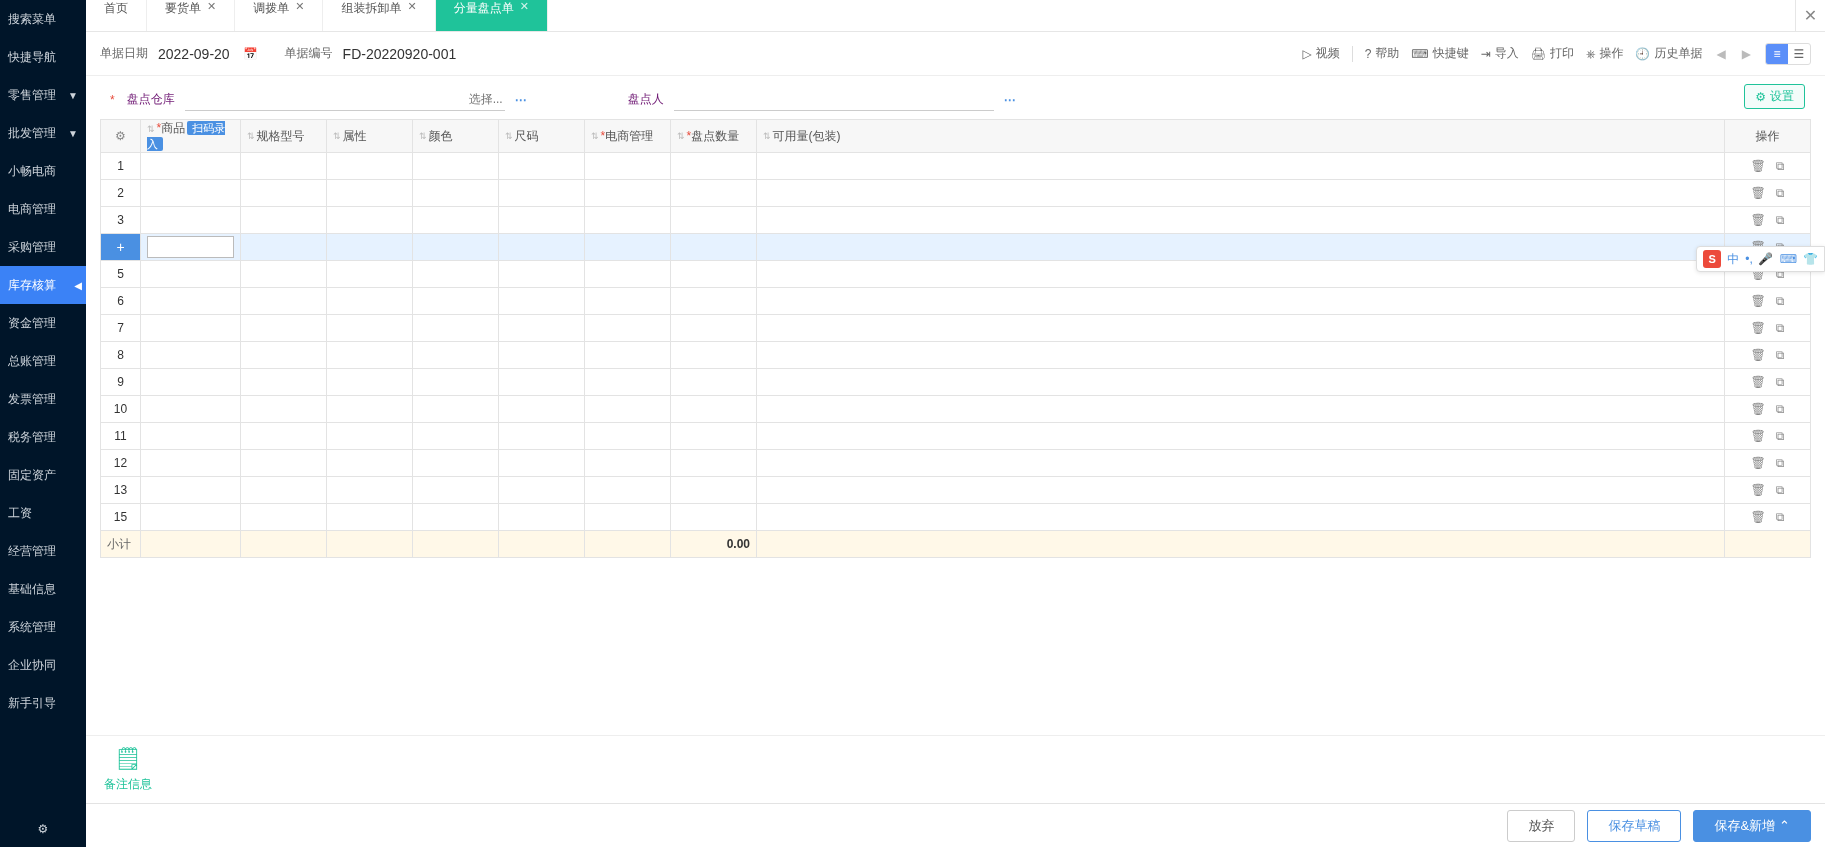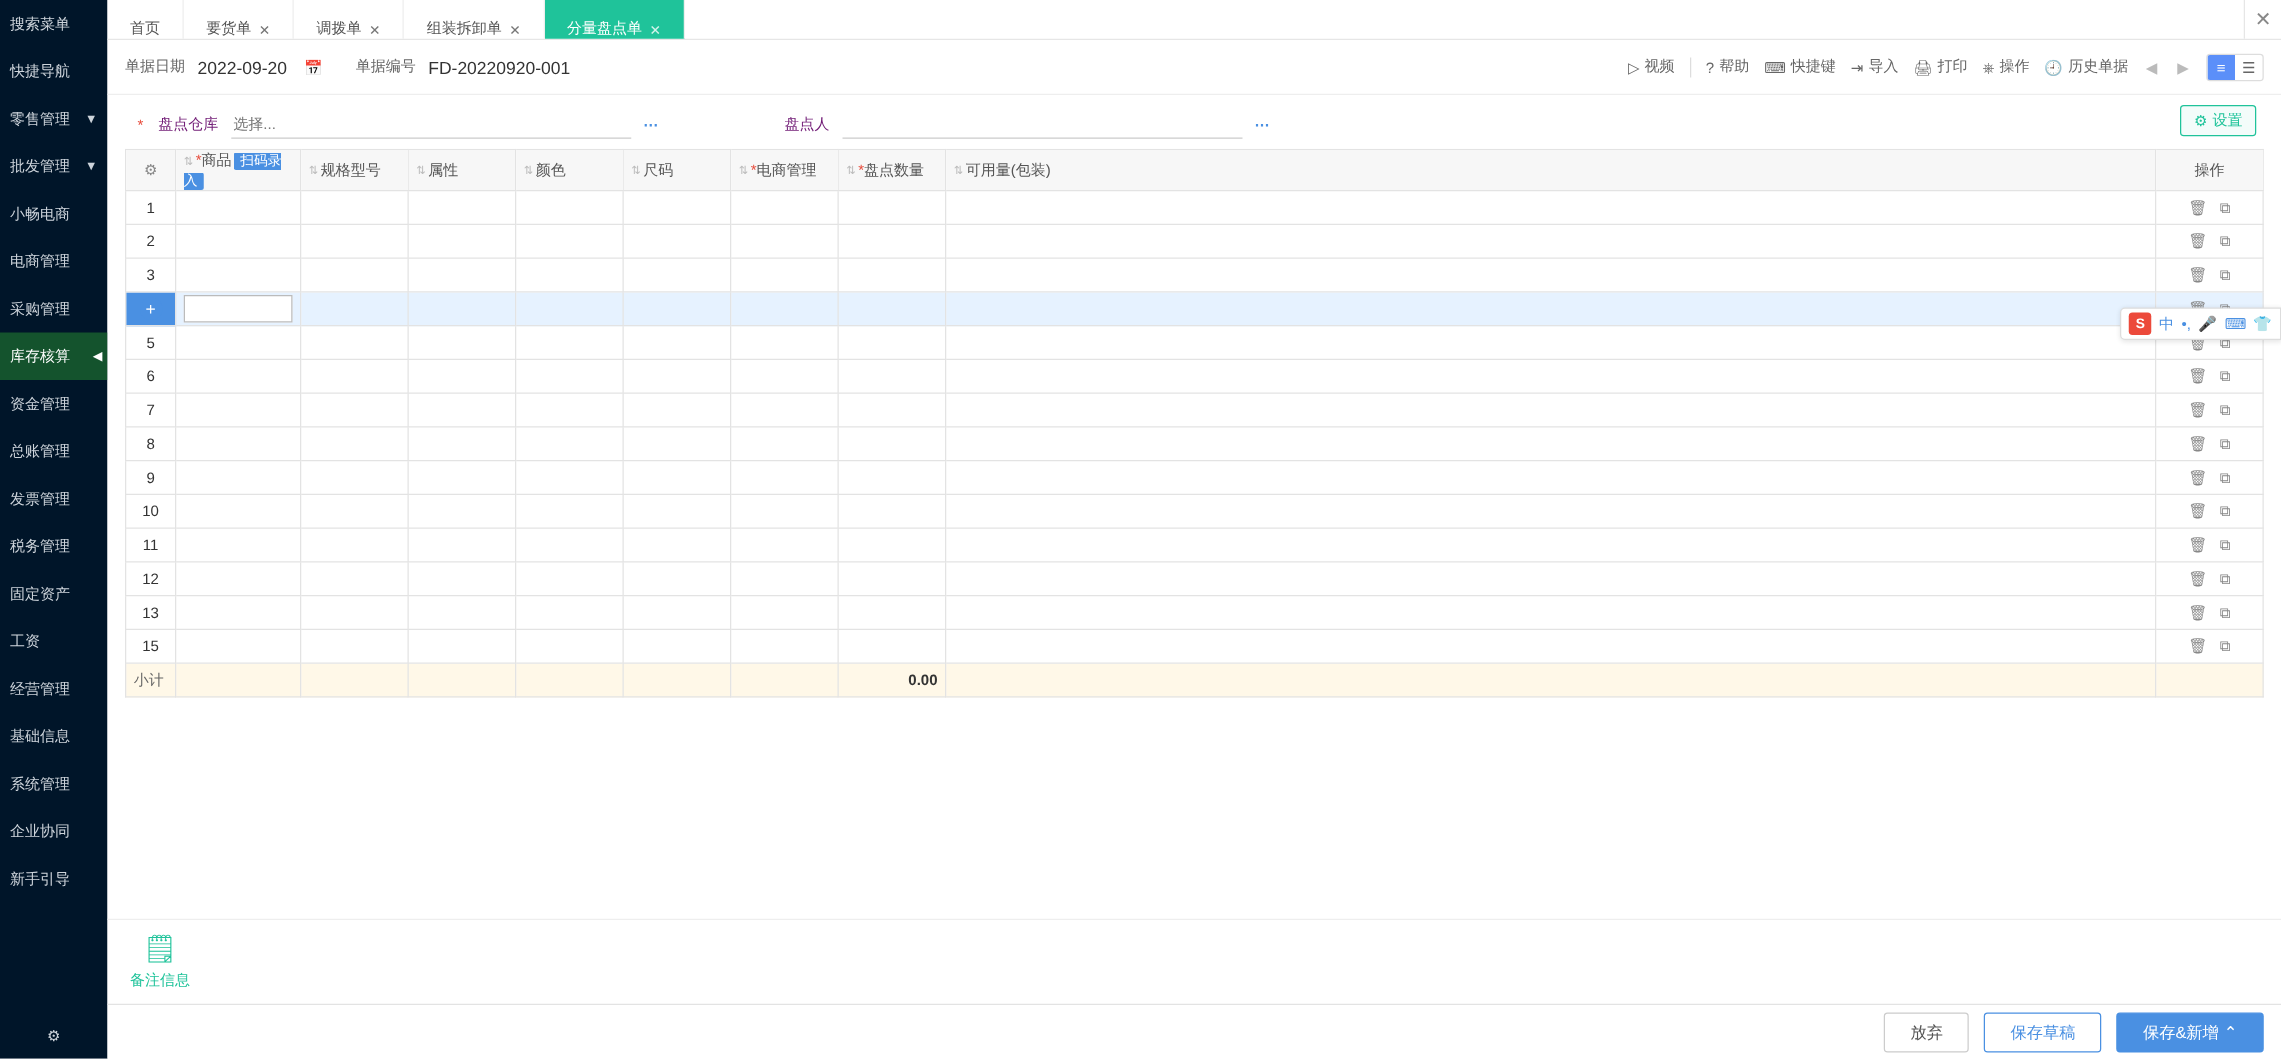--- a/index.html
+++ b/index.html
@@ -2,31 +2,31 @@
 <html><head>
 <meta charset="utf-8">
 <style>
 * { margin: 0; padding: 0; box-sizing: border-box; }
 body { font-family: "Microsoft YaHei", Arial, sans-serif; font-size: 12px; color: #333; background: #fff; overflow: hidden; }
 .app { display: flex; width: 1825px; height: 847px; }
 
 
 .sidebar { width: 86px; background: #001529; color: #cdd4db; display: flex; flex-direction: column; }
 .sidebar-item { height: 38px; display: flex; align-items: center; padding: 0 8px; cursor: pointer; position: relative; font-size: 12px; }
-.sidebar-item.active { background: #14532d; color: #fff; }
+.sidebar-item.active { background: #3b82f6; color: #fff; }
 .sidebar-item .caret { margin-left: auto; font-size: 10px; }
 .sidebar-item .caret-right { position: absolute; right: 4px; font-size: 10px; color: #fff; }
 .sidebar-gear { margin-top: auto; height: 36px; display: flex; align-items: center; justify-content: center; cursor: pointer; color: #cdd4db; }
 
 
 .main { flex: 1; display: flex; flex-direction: column; background: #fff; position: relative; }
 
 
 .tabbar { height: 32px; border-bottom: 1px solid #e6e6e6; display: flex; align-items: stretch; }
-.tab { display: flex; align-items: flex-end; padding: 0 18px; cursor: pointer; border-right: 1px solid #eee; color: #555; gap: 6px; }
+.tab { display: flex; align-items: flex-start; padding: 0 18px; cursor: pointer; border-right: 1px solid #eee; color: #555; gap: 6px; }
 .tab.active { background: #1fc39a; color: #fff; }
 .tab .x { font-size: 11px; opacity: 0.8; }
 .tab-close-global { margin-left: auto; width: 30px; display: flex; align-items: center; justify-content: center; cursor: pointer; border-left: 1px solid #e6e6e6; font-size: 16px; color: #888; }
 
 
 .toolbar { height: 44px; display: flex; align-items: center; padding: 0 14px; border-bottom: 1px solid #eee; gap: 10px; }
 .toolbar .lbl { color: #666; }
 .toolbar .date-val { color: #333; font-size: 14px; margin-right: 4px; }
 .toolbar .cal-icon { color: #1fc39a; margin-right: 16px; }
 .toolbar .doc-no { color: #333; font-size: 14px; }
@@ -36,21 +36,21 @@
 .toolbar-right .chev { color: #bbb; cursor: pointer; padding: 0 2px; }
 .view-toggle { display: flex; border: 1px solid #ddd; border-radius: 3px; overflow: hidden; }
 .view-toggle span { width: 22px; height: 20px; display: flex; align-items: center; justify-content: center; font-size: 12px; cursor: pointer; }
 .view-toggle span.active { background: #5b8ff9; color: #fff; }
 
 
 .form-row { padding: 12px 24px 8px; display: flex; align-items: center; gap: 40px; position: relative; }
 .form-field { display: flex; align-items: center; gap: 10px; }
 .form-field .req { color: #e74c3c; margin-right: 2px; }
 .form-field .flabel { color: #701a75; }
-.form-field input { border: none; border-bottom: 1px solid #ccc; outline: none; padding: 4px 2px; width: 320px; font-size: 12px; }
+.form-field input { border: none; border-bottom: 1px solid #ccc; outline: none; padding: 4px 2px; width: 320px; font-size: 12px; text-align: right; }
 .form-field .dots { color: #4a90e2; cursor: pointer; font-weight: bold; letter-spacing: 1px; }
 .settings-btn { position: absolute; right: 20px; top: 8px; border: 1px solid #1fc39a; color: #1fc39a; padding: 3px 10px; border-radius: 3px; cursor: pointer; display: flex; align-items: center; gap: 4px; background: #f3fcfa; }
 
 
 .table-wrap { flex: 1; padding: 0 14px; overflow: auto; }
 table { width: 100%; border-collapse: collapse; table-layout: fixed; }
 th, td { border: 1px solid #e3e3e3; height: 27px; padding: 0 6px; font-size: 12px; vertical-align: middle; }
 thead th { background: #f7f7f7; color: #555; font-weight: normal; text-align: left; position: relative; }
 thead th .req { color: #e74c3c; }
 thead th .sort { color: #bbb; font-size: 9px; margin-right: 2px; display: inline-block; line-height: 8px; vertical-align: middle; }

